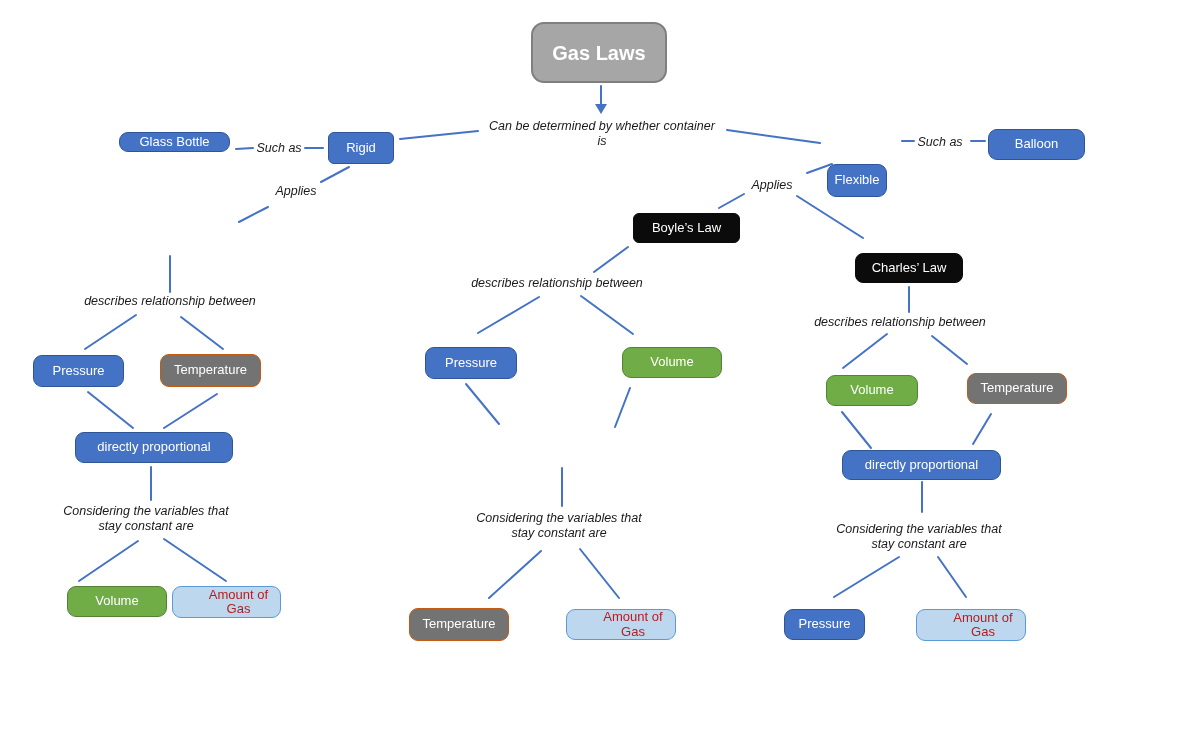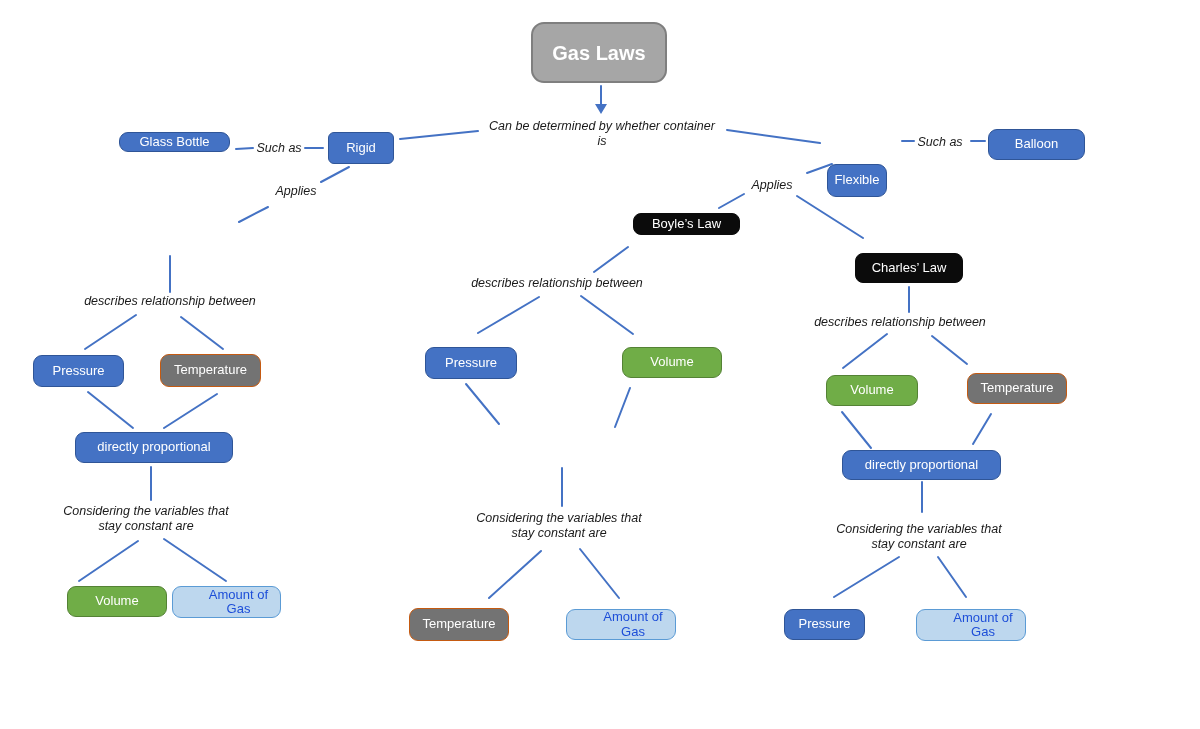--- a/index.html
+++ b/index.html
@@ -10,21 +10,21 @@
   svg.wires { position:absolute; left:0; top:0; }
   svg.wires line { stroke:#4472C4; stroke-width:2; stroke-linecap:round; }
   .node {
     position:absolute; display:flex; align-items:center; justify-content:center;
     box-sizing:border-box; border-radius:9px; font-size:13px; color:#ffffff;
     text-align:center; line-height:1.1;
   }
   .n-blue   { background:#4472C4; border:1.5px solid #2F5597; }
   .n-orange { background:#737373; border:1.5px solid #C55A11; }
   .n-green  { background:#70AD47; border:1.5px solid #548235;margin-left:37px; }
-  .n-lblue  { background:#BDD7EE; border:1.5px solid #5B9BD5; color:#1d4ed8;padding-left:24px; }
+  .n-lblue  { background:#BDD7EE; border:1.5px solid #5B9BD5; color:#b91c1c;padding-left:24px; }
   .n-black  { background:#0B0B0B; border:1.5px solid #0B0B0B; border-radius:8px; }
   .n-gray   { background:#A6A6A6; border:2px solid #7F7F7F; border-radius:13px;
               font-size:20px; font-weight:bold; }
   .elabel {
     position:absolute; transform:translateX(-50%);
     font-size:12.5px; line-height:15px; color:#1A1A1A;
     text-align:center; white-space:pre-line;font-style:italic;
   }
 </style>
 </head>
@@ -76,21 +76,21 @@
     <line x1="922" y1="482" x2="922" y2="512"></line>
     <line x1="899" y1="557" x2="834" y2="597"></line>
     <line x1="938" y1="557" x2="966" y2="597"></line>
   </svg>
 
   <div class="node n-gray" style="left:531px;top:22px;width:136px;height:61px;">Gas Laws</div>
   <div class="node n-blue" style="left:119px;top:132px;width:111px;height:20px;">Glass Bottle</div>
   <div class="node n-blue" style="left:328px;top:132px;width:66px;height:32px;border-radius:6px;">Rigid</div>
   <div class="node n-blue" style="left:827px;top:128px;width:60px;height:33px;margin-top:36px;">Flexible</div>
   <div class="node n-blue" style="left:988px;top:129px;width:97px;height:31px;">Balloon</div>
-  <div class="node n-black" style="left:633px;top:213px;width:107px;height:22px;">Boyle’s Law</div>
+  <div class="node n-black" style="left:633px;top:213px;width:107px;height:30px;border-radius:6px;">Boyle’s Law</div>
   <div class="node n-black" style="left:855px;top:253px;width:108px;height:30px;">Charles’ Law</div>
 
   <div class="node n-blue" style="left:33px;top:355px;width:91px;height:32px;">Pressure</div>
   <div class="node n-orange" style="left:160px;top:354px;width:101px;height:33px;">Temperature</div>
   <div class="node n-blue" style="left:75px;top:432px;width:158px;height:31px;">directly proportional</div>
   <div class="node n-green" style="left:30px;top:586px;width:100px;height:31px;">Volume</div>
   <div class="node n-lblue" style="left:172px;top:586px;width:109px;height:32px;">Amount of Gas</div>
 
   <div class="node n-blue" style="left:425px;top:347px;width:92px;height:32px;">Pressure</div>
   <div class="node n-green" style="left:585px;top:347px;width:100px;height:31px;">Volume</div>

